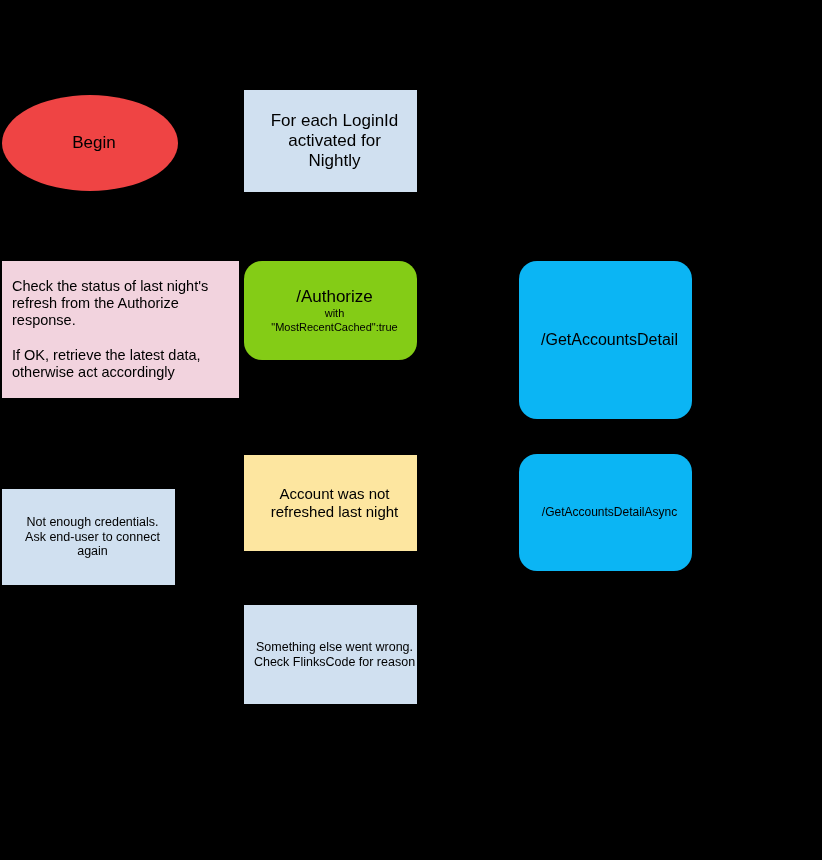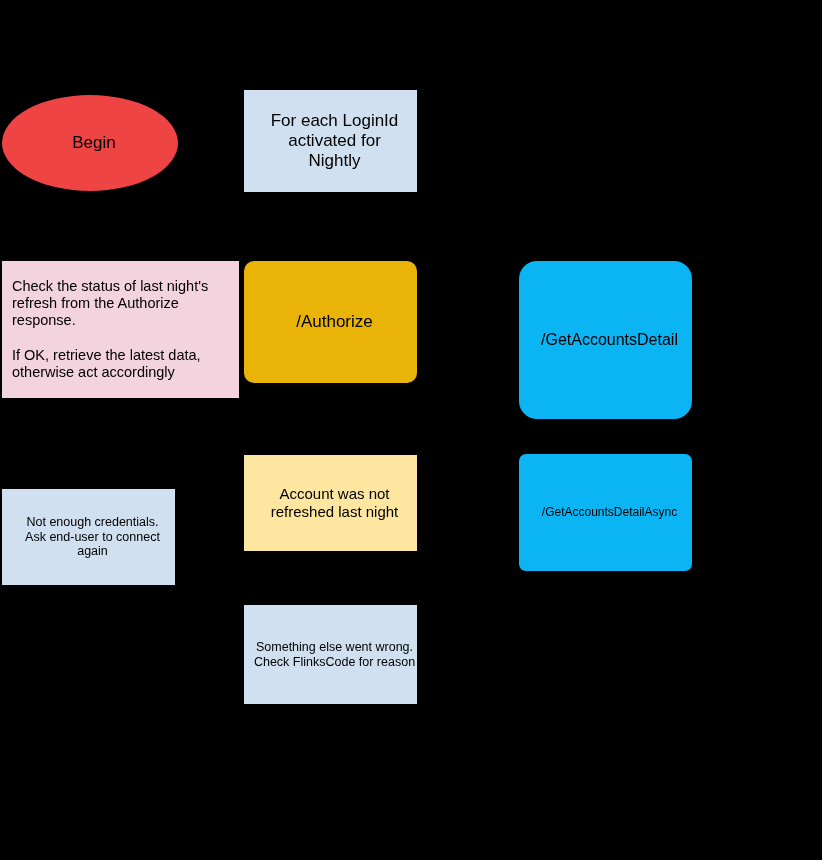--- a/index.html
+++ b/index.html
@@ -49,23 +49,24 @@
     <div class="node ellipse" style="left: 2px; top: 95px; width: 176px; height: 96px; background: #ef4444; font-size: 17px; color: rgb(0, 0, 0);"><div>Begin</div></div>
     <div class="node" style="left: 244px; top: 90px; width: 173px; height: 102px; background: rgb(208, 224, 240); font-size: 17px; color: rgb(0, 0, 0);"><div>For each LoginId
 activated for
 Nightly</div></div>
     <div class="node left-align" style="left: 2px; top: 261px; width: 237px; height: 137px; background: rgb(242, 211, 222); font-size: 14.5px; color: rgb(0, 0, 0); padding: 0px 10px;"><div>Check the status of last night's
 refresh from the Authorize
 response.
 
 If OK, retrieve the latest data,
 otherwise act accordingly</div></div>
-    <div class="node rounded" style="left: 244px; top: 261px; width: 173px; height: 122px; background: #eab308; font-size: 17px; color: rgb(0, 0, 0); border-radius: 10px;"><div>/Authorize</div></div>
+    <div class="node rounded" style="left: 244px; top: 261px; width: 173px; height: 99px; background: #84cc16; font-size: 17px; color: rgb(0, 0, 0);"><div>/Authorize</div><div class="sub" style="font-size: 11px;">with
+"MostRecentCached":true</div></div>
     <div class="node rounded" style="left: 519px; top: 261px; width: 173px; height: 158px; background: rgb(11, 181, 244); font-size: 16px; color: rgb(0, 0, 0);"><div>/GetAccountsDetail</div></div>
     <div class="node" style="left: 2px; top: 455px; width: 173px; height: 96px; background: rgb(208, 224, 240); font-size: 12.5px; color: rgb(0, 0, 0); margin-top: 34px;"><div>Not enough credentials.
 Ask end-user to connect
 again</div></div>
     <div class="node" style="left: 244px; top: 455px; width: 173px; height: 96px; background: rgb(253, 230, 160); font-size: 15px; color: rgb(0, 0, 0);"><div>Account was not
 refreshed last night</div></div>
-    <div class="node rounded" style="left: 519px; top: 454px; width: 173px; height: 117px; background: rgb(11, 181, 244); font-size: 12px; color: rgb(0, 0, 0); border-radius: 7px;"><div>/GetAccountsDetailAsync</div></div>
+    <div class="node rounded" style="left: 519px; top: 454px; width: 173px; height: 117px; background: rgb(11, 181, 244); font-size: 12px; color: rgb(0, 0, 0);"><div>/GetAccountsDetailAsync</div></div>
     <div class="node" style="left: 244px; top: 605px; width: 173px; height: 99px; background: rgb(208, 224, 240); font-size: 12.5px; color: rgb(0, 0, 0);"><div>Something else went wrong.
 Check FlinksCode for reason</div></div>
   </div>
 
 </body></html>

